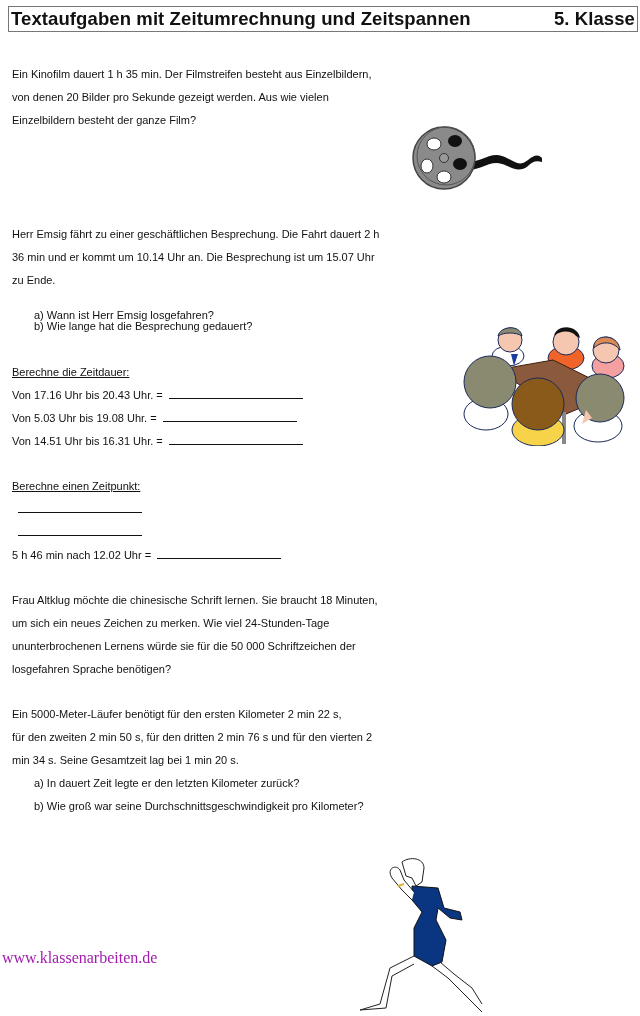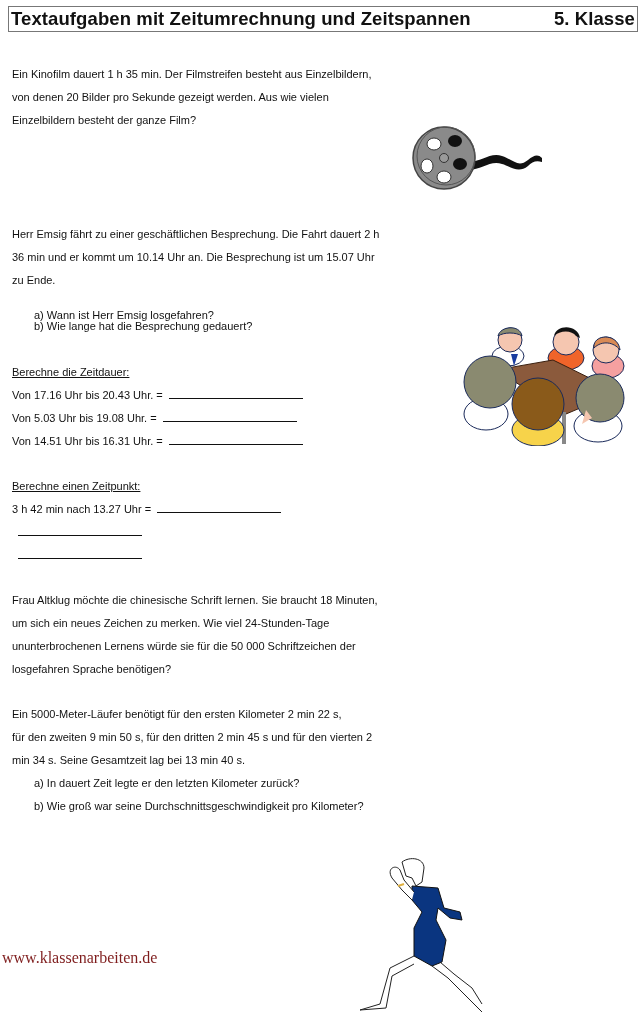--- a/index.html
+++ b/index.html
@@ -19,21 +19,21 @@
       margin: 8px; white-space: nowrap;
     }
     .sub { padding-left: 22px; }
     .u { text-decoration: underline; }
     .blank {
       display: inline-block; border-bottom: 1px solid #111; height: 14px;
       vertical-align: baseline; margin-left: 6px;
     }
     .footer {
       position: absolute; left: 2px; top: 949px;
-      font-family: "Liberation Serif", serif; font-size: 16px; color: #7f1d1d;
+      font-family: "Liberation Serif", serif; font-size: 16px; color: #a21caf;
     }
     .img { position: absolute; }
   </style>
 </head>
 <body>
 
 <div class="header">
   <span>Textaufgaben mit Zeitumrechnung und Zeitspannen</span>
   <span>5. Klasse</span>
 </div>
@@ -84,32 +84,32 @@
   <circle cx="142" cy="76" r="24" fill="#8a8a70" stroke="#1a2a5a"></circle>
   <path d="M128 88 L124 102 L134 96 Z" fill="#f5c6b0"></path>
 </svg>
 
 <p class="p u" style="top:353px">Berechne die Zeitdauer:</p>
 <p class="p" style="top:376px"><span>Von 17.16 Uhr bis 20.43 Uhr. =</span><span class="blank" style="width:134px"></span></p>
 <p class="p" style="top:399px"><span>Von 5.03 Uhr bis 19.08 Uhr. =</span><span class="blank" style="width:134px"></span></p>
 <p class="p" style="top:422px"><span>Von 14.51 Uhr bis 16.31 Uhr. =</span><span class="blank" style="width:134px"></span></p>
 
 <p class="p u" style="top:467px">Berechne einen Zeitpunkt:</p>
-<p class="p" style="top:490px"><span>3 h 42 min nach 13.27 Uhr =</span><span class="blank" style="width:124px"></span></p>
+<p class="p" style="top:490px"><span class="blank" style="width:124px"></span></p>
 <p class="p" style="top:513px"><span class="blank" style="width:124px"></span></p>
-<p class="p" style="top:536px"><span class="blank" style="width:124px"></span></p>
+<p class="p" style="top:536px"><span>5 h 46 min nach 12.02 Uhr =</span><span class="blank" style="width:124px"></span></p>
 
 <p class="p" style="top:581px">Frau Altklug möchte die chinesische Schrift lernen. Sie braucht 18 Minuten,</p>
 <p class="p" style="top:604px">um sich ein neues Zeichen zu merken. Wie viel 24-Stunden-Tage</p>
 <p class="p" style="top:627px">ununterbrochenen Lernens würde sie für die 50 000 Schriftzeichen der</p>
 <p class="p" style="top:650px">losgefahren Sprache benötigen?</p>
 
 <p class="p" style="top:695px">Ein 5000-Meter-Läufer benötigt für den ersten Kilometer 2 min 22 s,</p>
-<p class="p" style="top:718px">für den zweiten 9 min 50 s, für den dritten 2 min 45 s und für den vierten 2</p>
-<p class="p" style="top:741px">min 34 s. Seine Gesamtzeit lag bei 13 min 40 s.</p>
+<p class="p" style="top:718px">für den zweiten 2 min 50 s, für den dritten 2 min 76 s und für den vierten 2</p>
+<p class="p" style="top:741px">min 34 s. Seine Gesamtzeit lag bei 1 min 20 s.</p>
 <p class="p sub" style="top:764px">a) In dauert Zeit legte er den letzten Kilometer zurück?</p>
 <p class="p sub" style="top:787px">b) Wie groß war seine Durchschnittsgeschwindigkeit pro Kilometer?</p>
 
 <svg class="img" style="left:350px;top:856px" width="150" height="160" viewBox="0 0 150 160">
   <path d="M52 6 C60 0, 74 2, 74 12 L72 26 L66 30 L62 22 L56 20 Z" fill="#fff" stroke="#222" stroke-width="1"></path>
   <path d="M62 30 L88 32 L94 52 L110 56 L112 64 L100 62 L88 52 L86 64 L96 84 L92 106 L82 110 L64 100 L64 72 L72 56 L62 44 Z" fill="#0a3580" stroke="#111" stroke-width="1"></path>
   <path d="M62 44 L52 34 L42 22 C36 12, 46 8, 50 14 L54 24 L64 36" fill="#fff" stroke="#222" stroke-width="1"></path>
   <path d="M48 30 L54 28" stroke="#e0b040" stroke-width="2"></path>
   <path d="M64 100 L40 112 L30 148 L10 154 L36 152 L42 120 L64 108" fill="none" stroke="#222" stroke-width="1"></path>
   <path d="M82 110 L98 122 L116 140 L128 152 L132 156 M90 106 L104 118 L122 132 L132 148" fill="none" stroke="#222" stroke-width="1"></path>

